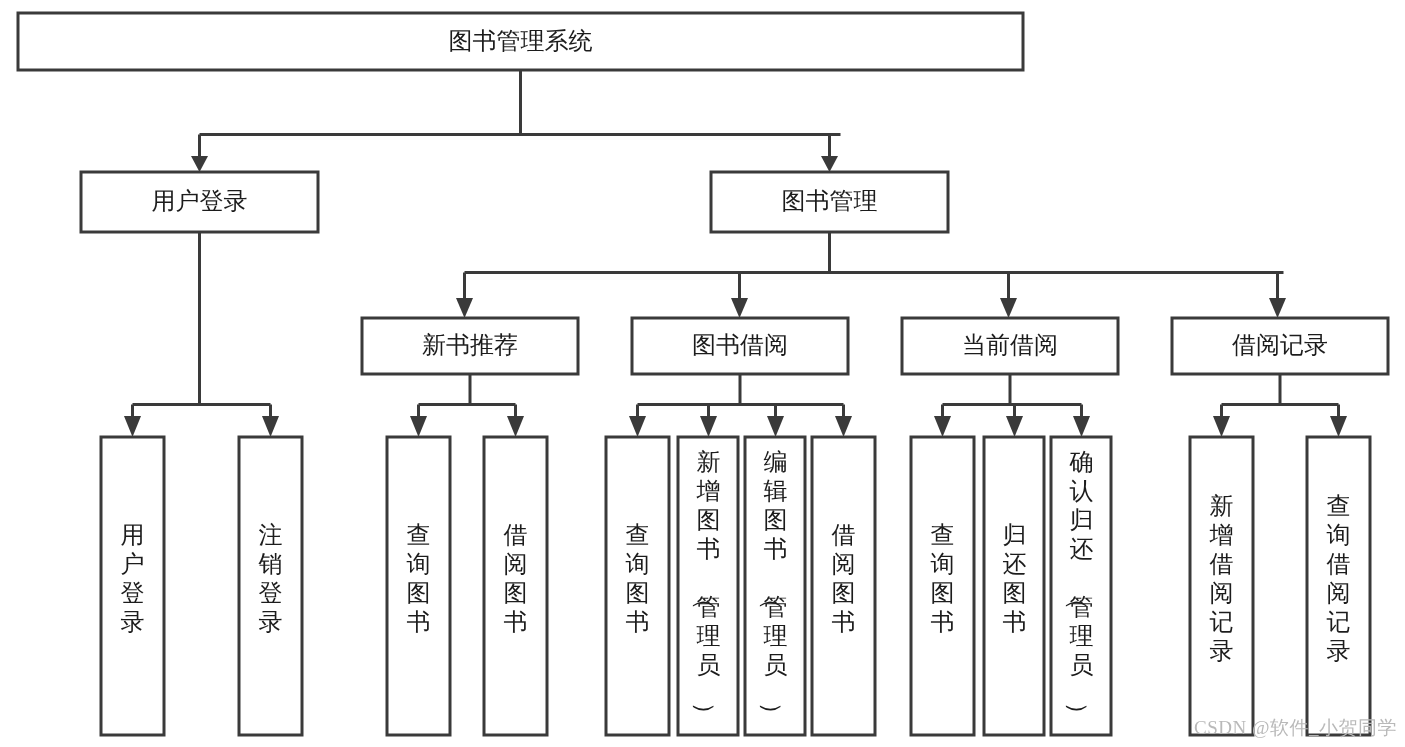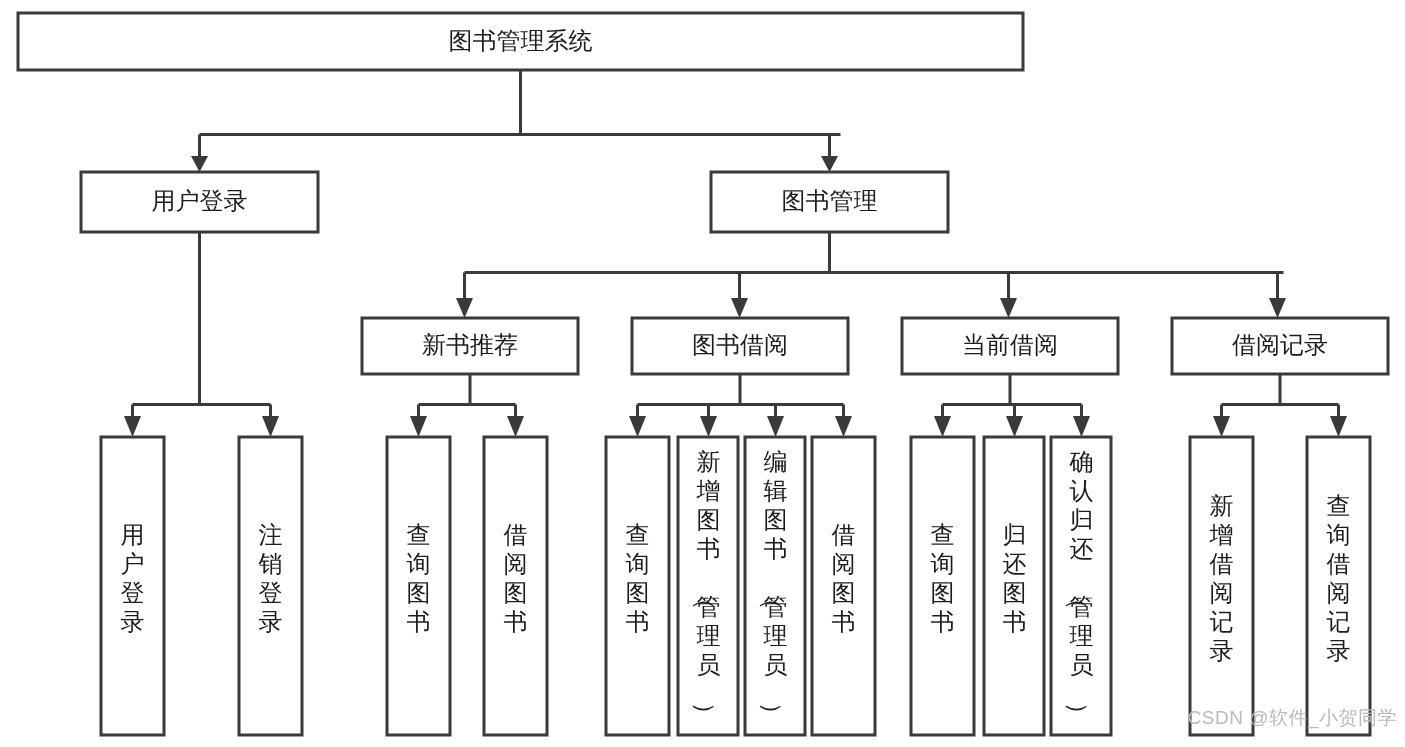--- a/index.html
+++ b/index.html
@@ -51,22 +51,22 @@
   }
   .node-label-v {
     font-family: "Liberation Sans", "DejaVu Sans", sans-serif;
     font-size: 24px;
     fill: #1c1c1c;
     text-anchor: middle;
   }
   .watermark-text {
     position: absolute;
     right: 8px;
-    bottom: 16px;
-    font-family: Liberation Sans, sans-serif;
+    bottom: 6px;
+    font-family: Liberation Serif, serif;
     font-size: 19px;
     color: #b9b9b9;
     letter-spacing: 0.5px;
     white-space: nowrap;
     pointer-events: none;
     text-align: right;
   }
 </style>
 </head>
 <body>

